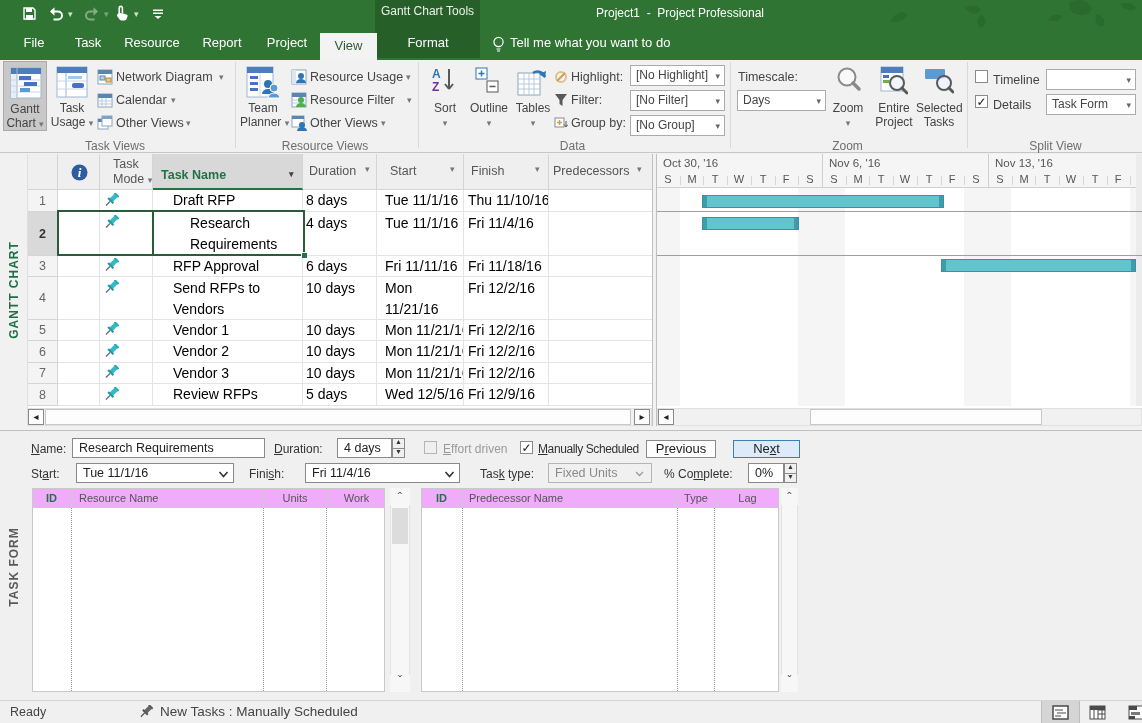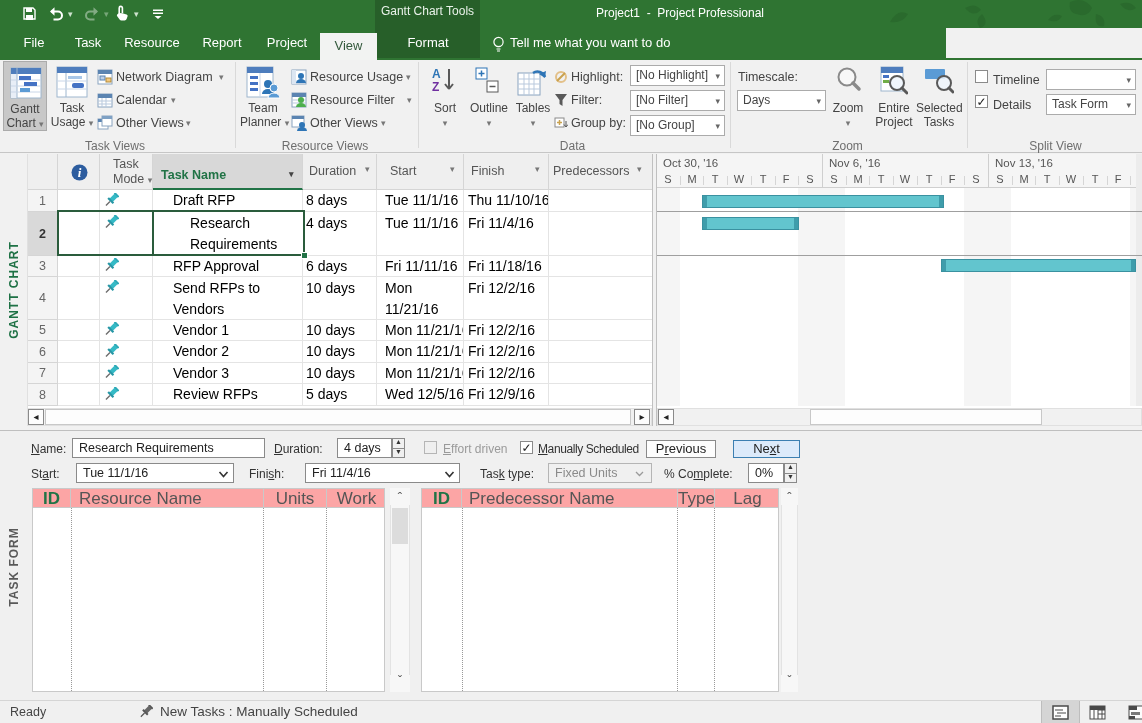--- a/index.html
+++ b/index.html
@@ -7,21 +7,21 @@
 #app { position:relative; width:1142px; height:723px; font-family:"Liberation Sans",sans-serif; background:#f1f1f1; overflow:hidden; }
 .abs { position:absolute; }
 
 
 #titlebar { position:absolute; left:0; top:0; width:1142px; height:28px; background:#2f7432; }
 #ctxpatch { position:absolute; left:375px; top:0; width:105px; height:28px; background:#275f29; }
 #ctxlabel { position:absolute; left:375px; top:4px; width:105px; text-align:center; color:#eaf2ea; font-size:12px; }
 #titletext { position:absolute; left:500px; top:6px; width:360px; text-align:center; color:#fff; font-size:12px; }
 
 
-#tabrow { position:absolute; left:0; top:28px; width:946px; height:30px; background:#2f7432; }
+#tabrow { position:absolute; left:0; top:28px; width:1142px; height:30px; background:#2f7432; }
 #tabrow .tab { position:absolute; top:0; height:30px; line-height:30px; color:#fff; font-size:13px; text-align:center; }
 #tab-view { position:absolute; left:320px; top:33px; width:57px; height:27px; background:#f2f3f2; color:#33593c; font-size:13px; text-align:center; line-height:25px; z-index:2; }
 #greenline { position:absolute; left:0; top:58px; width:1142px; height:2px; background:#2f7432; }
 
 
 #ribbon { position:absolute; left:0; top:60px; width:1142px; height:93px; background:#f1f1f1; border-bottom:1px solid #c6c6c6; }
 .gsep { position:absolute; top:2px; height:86px; width:1px; background:#d9d9d9; }
 .glabel { position:absolute; top:79px; font-size:12px; color:#6e6e6e; text-align:center; }
 .bigbtn { position:absolute; top:2px; width:44px; height:70px; }
 .bigbtn .txt { position:absolute; top:40px; width:100%; text-align:center; font-size:12px; color:#444; line-height:14px; }
@@ -43,21 +43,21 @@
 
 .sb { position:absolute; background:#f1f1f1; border:1px solid #e0e0e0; }
 .sbthumb { position:absolute; background:#fdfdfd; border:1px solid #c8c8c8; }
 .sbarr { position:absolute; background:#fdfdfd; border:1px solid #d5d5d5; color:#222; text-align:center; }
 
 
 #form { position:absolute; left:0; top:430px; width:1142px; height:270px; background:#f0f0f0; border-top:1px solid #bfbfbf; }
 .flabel { position:absolute; font-size:12px; color:#333; }
 .fbox { position:absolute; background:#fff; border:1px solid #8a8a8a; font-size:12.5px; color:#222; padding-left:6px; }
 .fbtn { position:absolute; background:#fdfdfd; border:1px solid #8a8a8a; font-size:13px; color:#222; text-align:center; }
-.gridhdr { position:absolute; height:20px; background:#fca5a5; border:1px solid #c9c9c9; font-size:17px; color:#555; }
+.gridhdr { position:absolute; height:20px; background:#f0abfc; border:1px solid #c9c9c9; font-size:11px; color:#555; }
 .gridbody { position:absolute; background:#fff; border:1px solid #c9c9c9; border-top:none; }
 .dotline { position:absolute; width:1px; background-image:linear-gradient(to bottom,#999 1px,transparent 1px); background-size:1px 2px; }
 
 
 #statusbar { position:absolute; left:0; top:700px; width:1142px; height:23px; background:#f0f0f0; border-top:1px solid #d5d5d5; font-size:12.5px; color:#444; }
 </style>
 </head>
 <body>
 <div id="app">
   <div id="titlebar">

